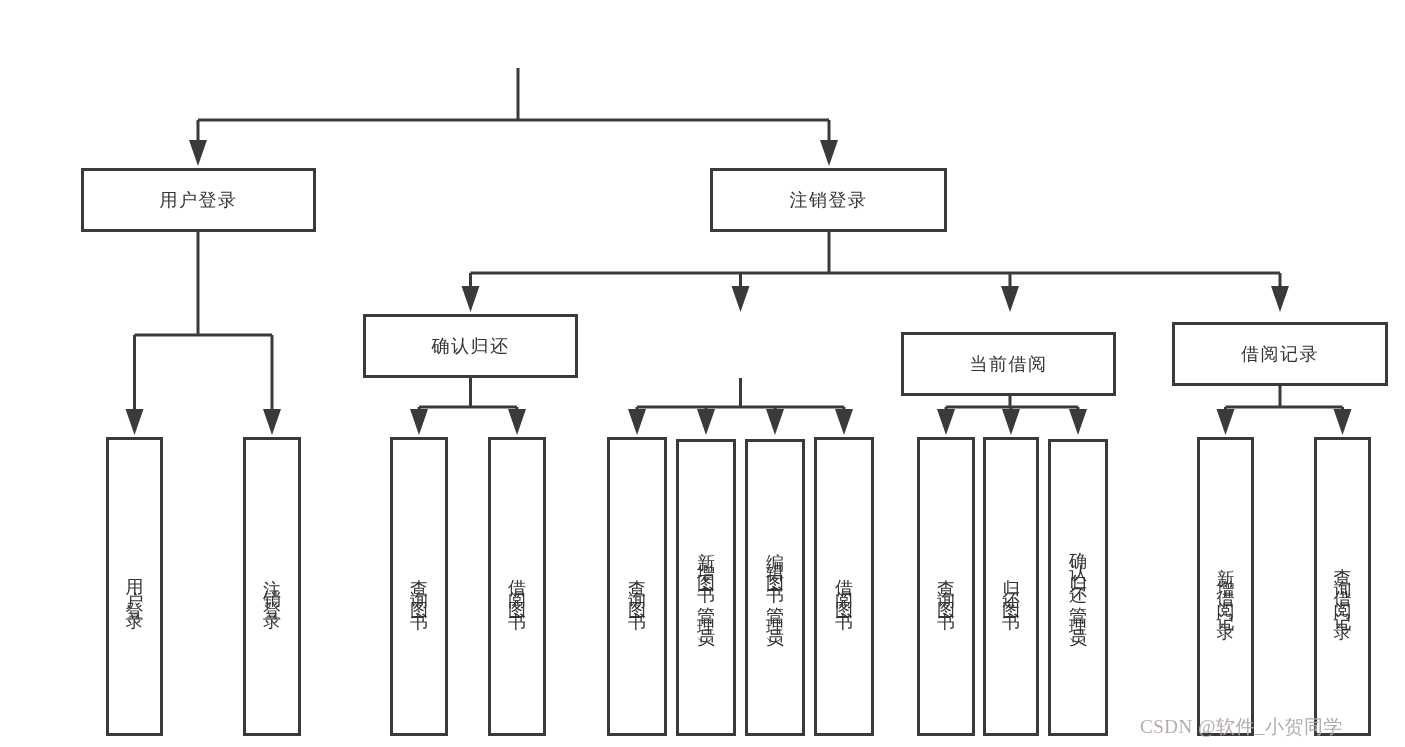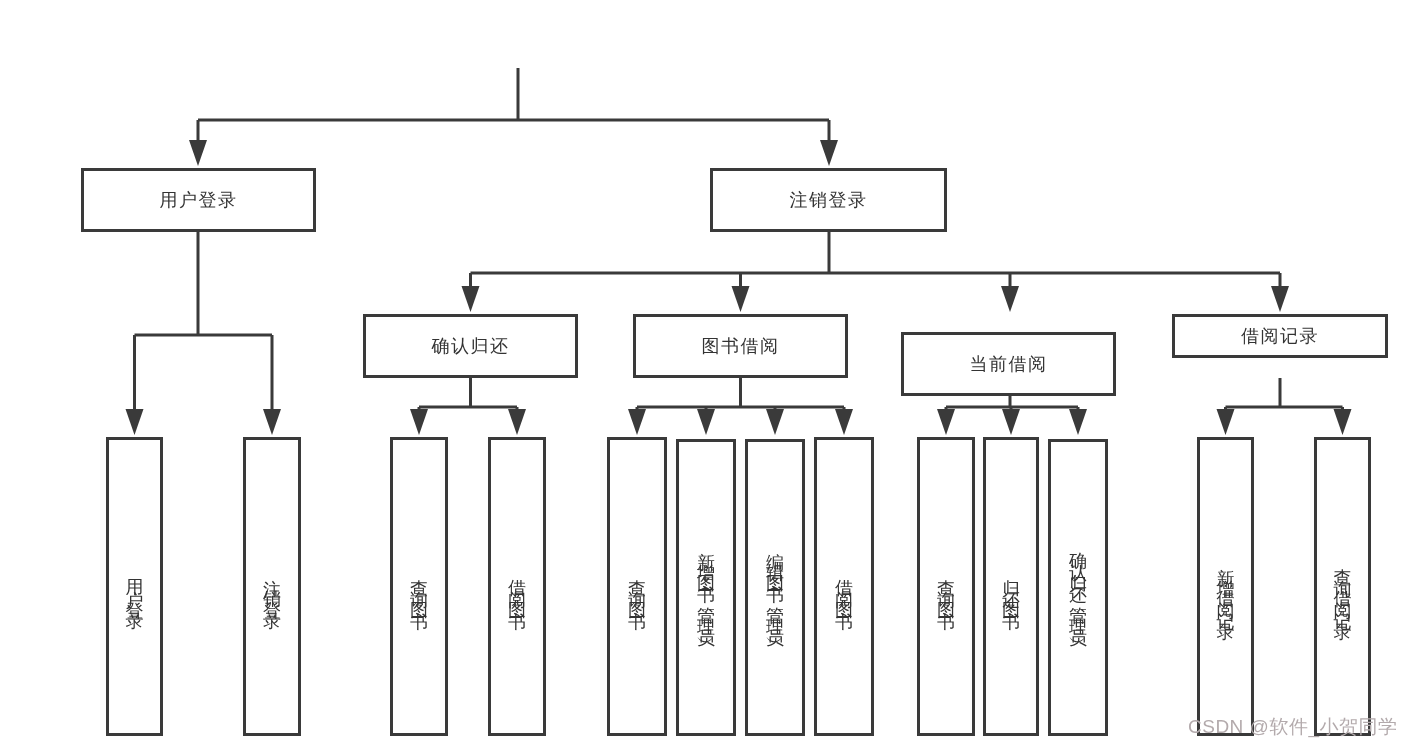--- a/index.html
+++ b/index.html
@@ -51,26 +51,27 @@
   .box.v span {
     writing-mode: vertical-rl;
     text-orientation: mixed;
     font-size: 18px;
     line-height: 1;
     letter-spacing: 11px;
     white-space: nowrap;
   }
   .watermark {
     position: absolute;
-    left: 1188px;
+    left: 1140px;
     top: 714px;
     font-size: 19px;
     color: var(--color-watermark);
     letter-spacing: 0.5px;
     white-space: nowrap;
+    font-family: Liberation Serif, serif;
   }
 </style>
 </head>
 <body>
 
 <div class="canvas">
 
   <svg class="connector-svg" viewBox="0 0 1405 747" xmlns="http://www.w3.org/2000/svg">
 
     <path d="M518 68 V120 M198 120 H829 M198 120 V146 M829 120 V146"></path>
@@ -111,27 +112,24 @@
   <div class="box h" style="left:81px;top:168px;width:235px;height:64px">
     <span>用户登录</span>
   </div>
   <div class="box h" style="left:710px;top:168px;width:237px;height:64px">
     <span>注销登录</span>
   </div>
 
   <div class="box h" style="left:363px;top:314px;width:215px;height:64px">
     <span>确认归还</span>
   </div>
-  <div class="box h" style="left:633px;top:314px;width:215px;height:64px">
-    <span>图书借阅</span>
-  </div>
   <div class="box h" style="left:901px;top:332px;width:215px;height:64px">
     <span>当前借阅</span>
   </div>
-  <div class="box h" style="left:1172px;top:314px;width:216px;height:44px">
+  <div class="box h" style="left:1172px;top:322px;width:216px;height:64px">
     <span>借阅记录</span>
   </div>
 
   <div class="box v" style="left:106px;top:437px;width:57px;height:299px">
     <span>用户登录</span>
   </div>
   <div class="box v" style="left:243px;top:437px;width:58px;height:299px">
     <span>注销登录</span>
   </div>
 

